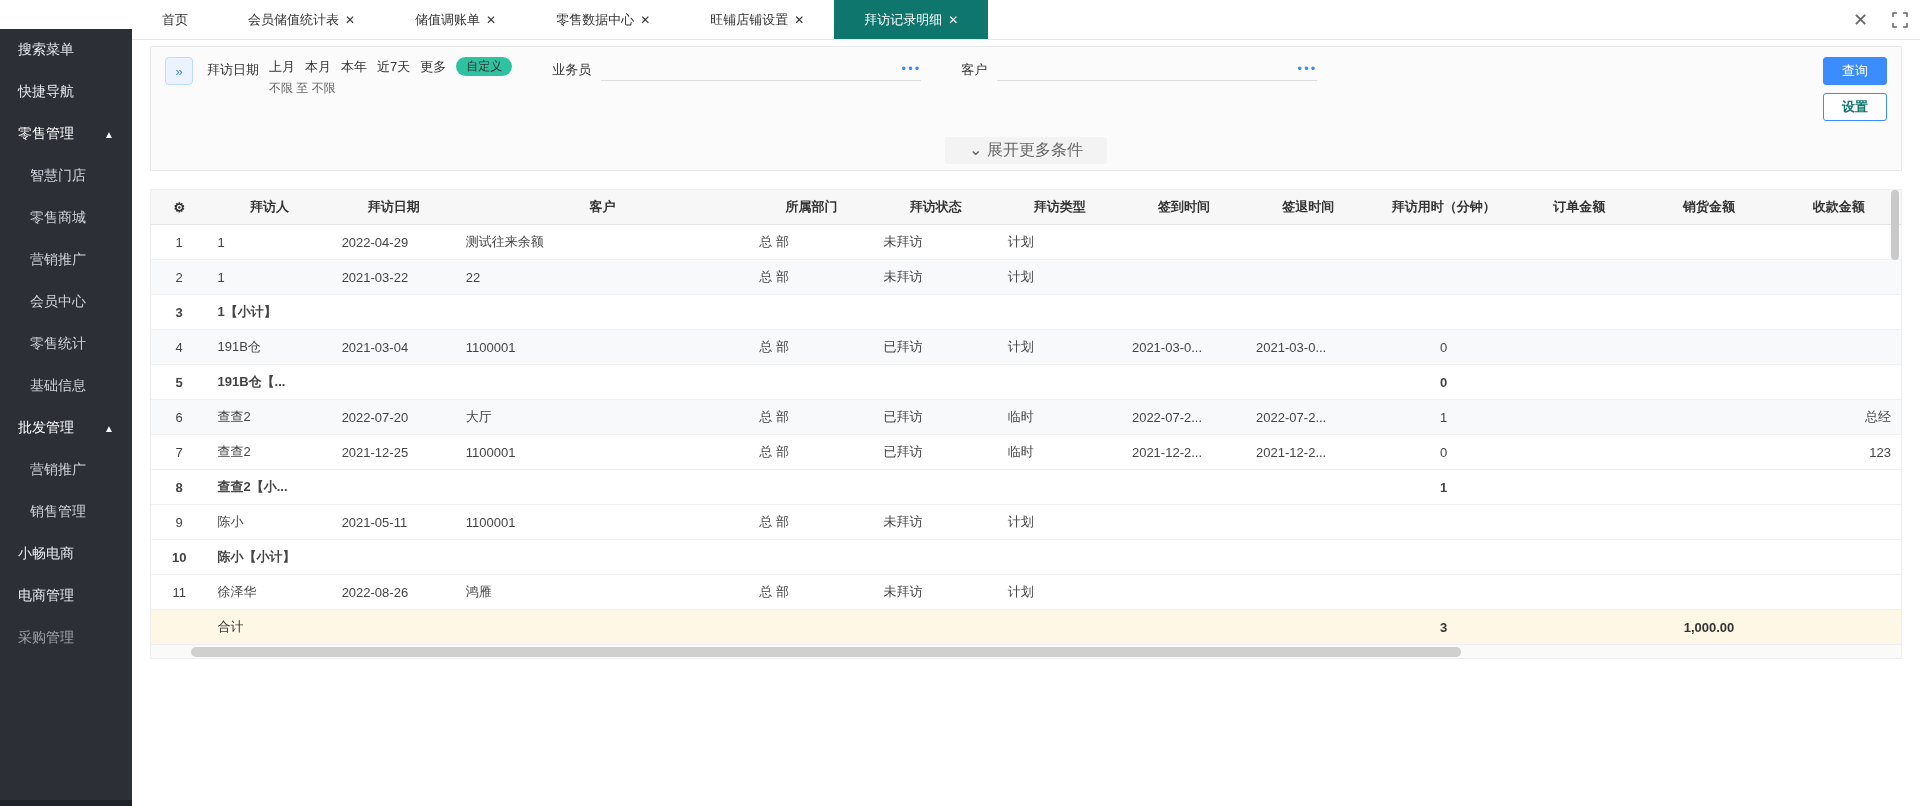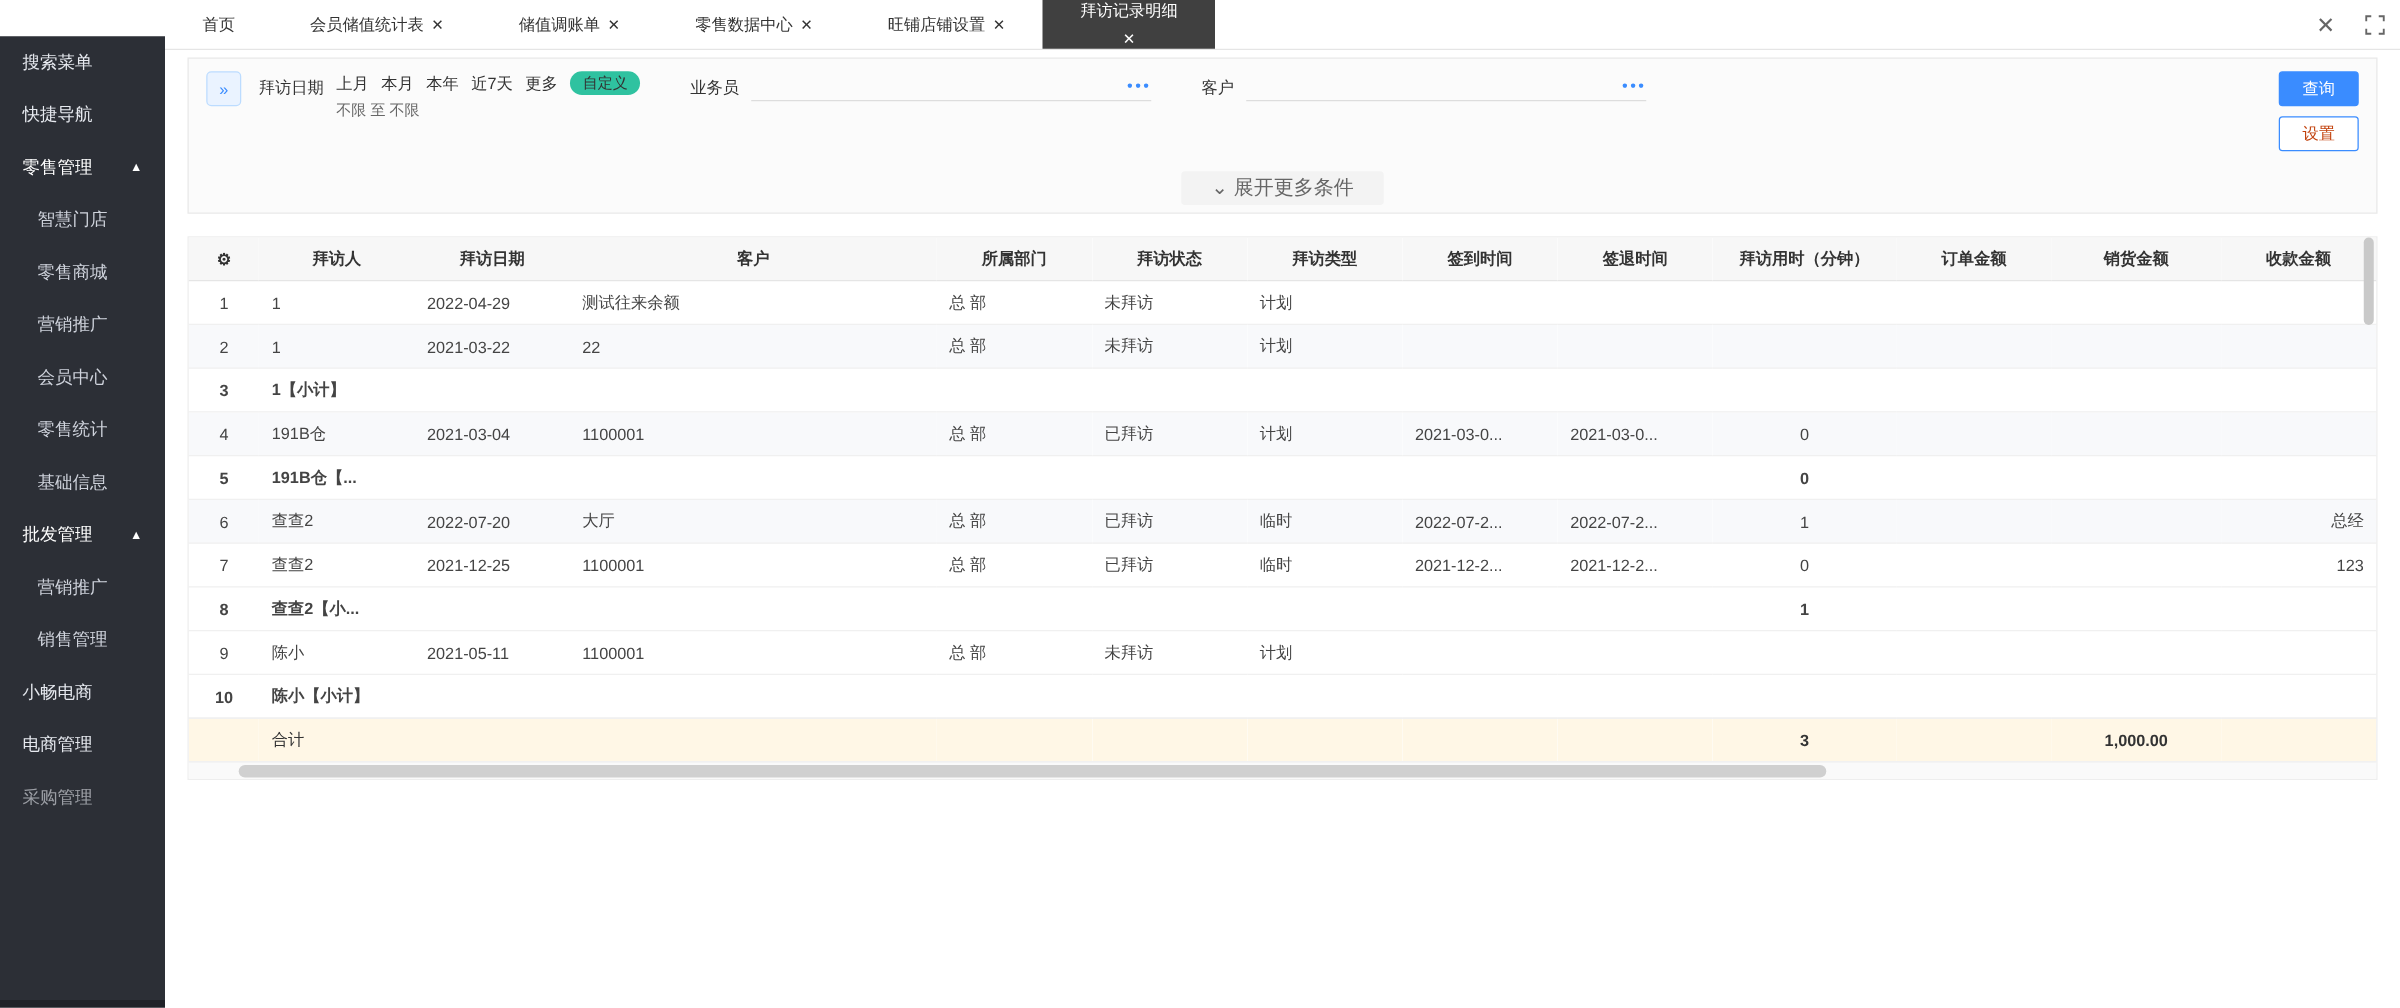--- a/index.html
+++ b/index.html
@@ -13,21 +13,21 @@
 .sidebar .caret { font-size: 10px; }
 .sidebar .sub { padding: 12px 18px 12px 30px; font-size: 14px; color: #cfd3dc; cursor: pointer; }
 .sidebar .gear { margin-top: auto; text-align: center; padding: 10px; background: #1f2228; color: #cfd3dc; }
 
 
 .main { flex: 1; display: flex; flex-direction: column; min-width: 0; }
 
 
 .tabs { display: flex; align-items: center; height: 40px; border-bottom: 1px solid #e5e5e5; }
 .tab { padding: 0 30px; height: 100%; display: flex; align-items: center; gap: 6px; font-size: 13px; color: #333; cursor: pointer; }
-.tab.active { background: #404040; color: #fff; flex-direction: column; }
+.tab.active { background: #0f766e; color: #fff; }
 .tab .close { font-size: 12px; color: inherit; }
 .tabs .spacer { flex: 1; }
 .tabs .right-ico { padding: 0 12px; color: #666; font-size: 18px; cursor: pointer; }
 
 
 .title-row { display: flex; align-items: center; padding: 10px 18px 4px; }
 .title-row h1 { font-size: 20px; font-weight: 400; color: #333; }
 .title-row .actions { margin-left: auto; display: flex; gap: 18px; }
 .title-row .actions .act { color: #3a8cff; font-size: 13px; cursor: pointer; display: flex; align-items: center; gap: 4px; }
 
@@ -41,21 +41,21 @@
 .date-opts { display: flex; flex-direction: column; gap: 4px; }
 .date-opts .opts { display: flex; gap: 10px; align-items: center; }
 .date-opts .opts span { color: #333; cursor: pointer; }
 .pill { background: #2fc2a0; color: #fff; padding: 1px 10px; border-radius: 10px; font-size: 12px; }
 .date-range { color: #666; font-size: 12px; }
 .picker { width: 320px; border-bottom: 1px solid #ddd; height: 24px; display: flex; align-items: center; justify-content: flex-end; }
 .picker .dots { color: #3a8cff; letter-spacing: 2px; cursor: pointer; }
 .btn-col { display: flex; flex-direction: column; gap: 8px; }
 .btn { padding: 4px 18px; border-radius: 3px; font-size: 13px; cursor: pointer; text-align: center; }
 .btn-primary { background: #3a8cff; color: #fff; border: 1px solid #3a8cff; font-family: Liberation Mono, monospace; }
-.btn-outline { background: #fff; color: #c2410c; border: 1px solid #3a8cff; }
+.btn-outline { background: #fff; color: #0f766e; border: 1px solid #3a8cff; font-weight: bold; }
 .expand-more { text-align: center; padding: 6px; }
 .expand-more .chip { display: inline-block; background: #f3f3f3; color: #666; padding: 3px 24px; border-radius: 3px; font-size: 16px; cursor: pointer; }
 
 
 .table-wrap { margin: 18px 18px 0; border: 1px solid #eee; }
 table { border-collapse: collapse; width: 100%; table-layout: fixed; }
 th, td { padding: 8px 10px; font-size: 13px; white-space: nowrap; overflow: hidden; text-overflow: ellipsis; }
 thead th { background: #f7f7f7; color: #333; font-weight: 700; border-bottom: 1px solid #e5e5e5; text-align: center; }
 tbody tr { border-bottom: 1px solid #f0f0f0; }
 tbody tr.alt { background: #f8f9fb; }
@@ -370,20 +370,35 @@
               <td class="left"></td>
               <td class="left"></td>
               <td class="left"></td>
               <td class="left"></td>
               <td class="left"></td>
               <td class="center"></td>
               <td class="right"></td>
               <td class="right"></td>
               <td class="right"></td>
             </tr>
+            <tr>
+              <td class="center">11</td>
+              <td class="left">徐泽华</td>
+              <td class="left">2022-08-26</td>
+              <td class="left">鸿雁</td>
+              <td class="left">总 部</td>
+              <td class="left">未拜访</td>
+              <td class="left">计划</td>
+              <td class="left"></td>
+              <td class="left"></td>
+              <td class="center"></td>
+              <td class="right"></td>
+              <td class="right"></td>
+              <td class="right"></td>
+            </tr>
           </tbody>
       <tfoot>
         <tr class="footer-total">
           <td></td>
           <td class="left">合计</td>
           <td></td>
               <td></td>
               <td></td>
               <td></td>
               <td></td>

